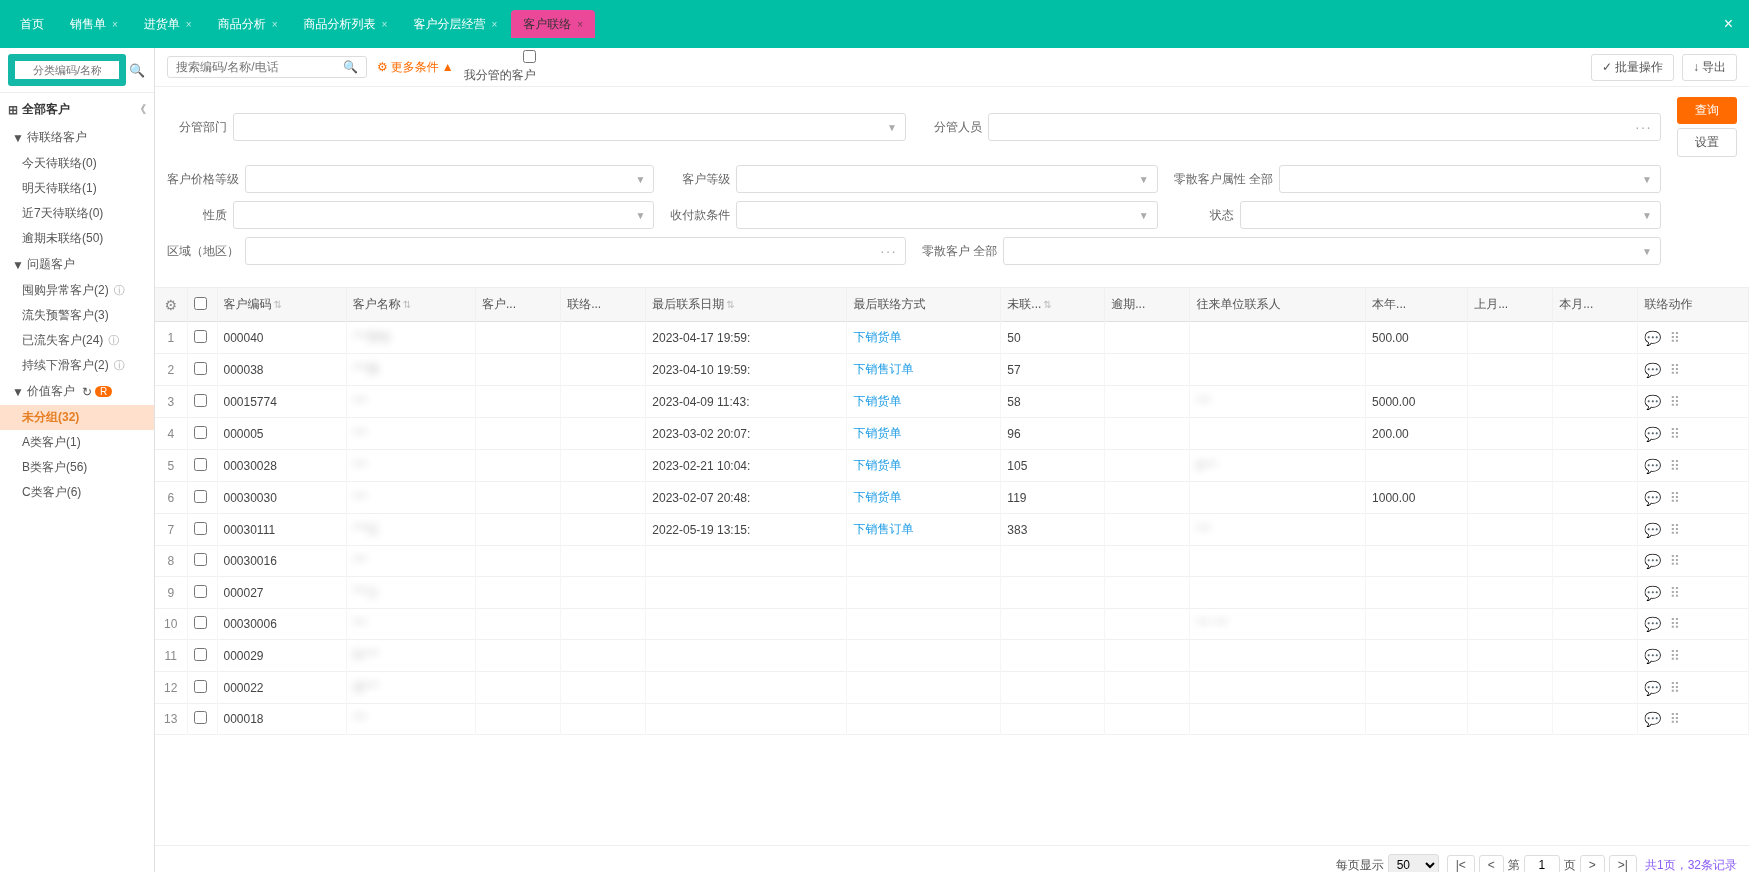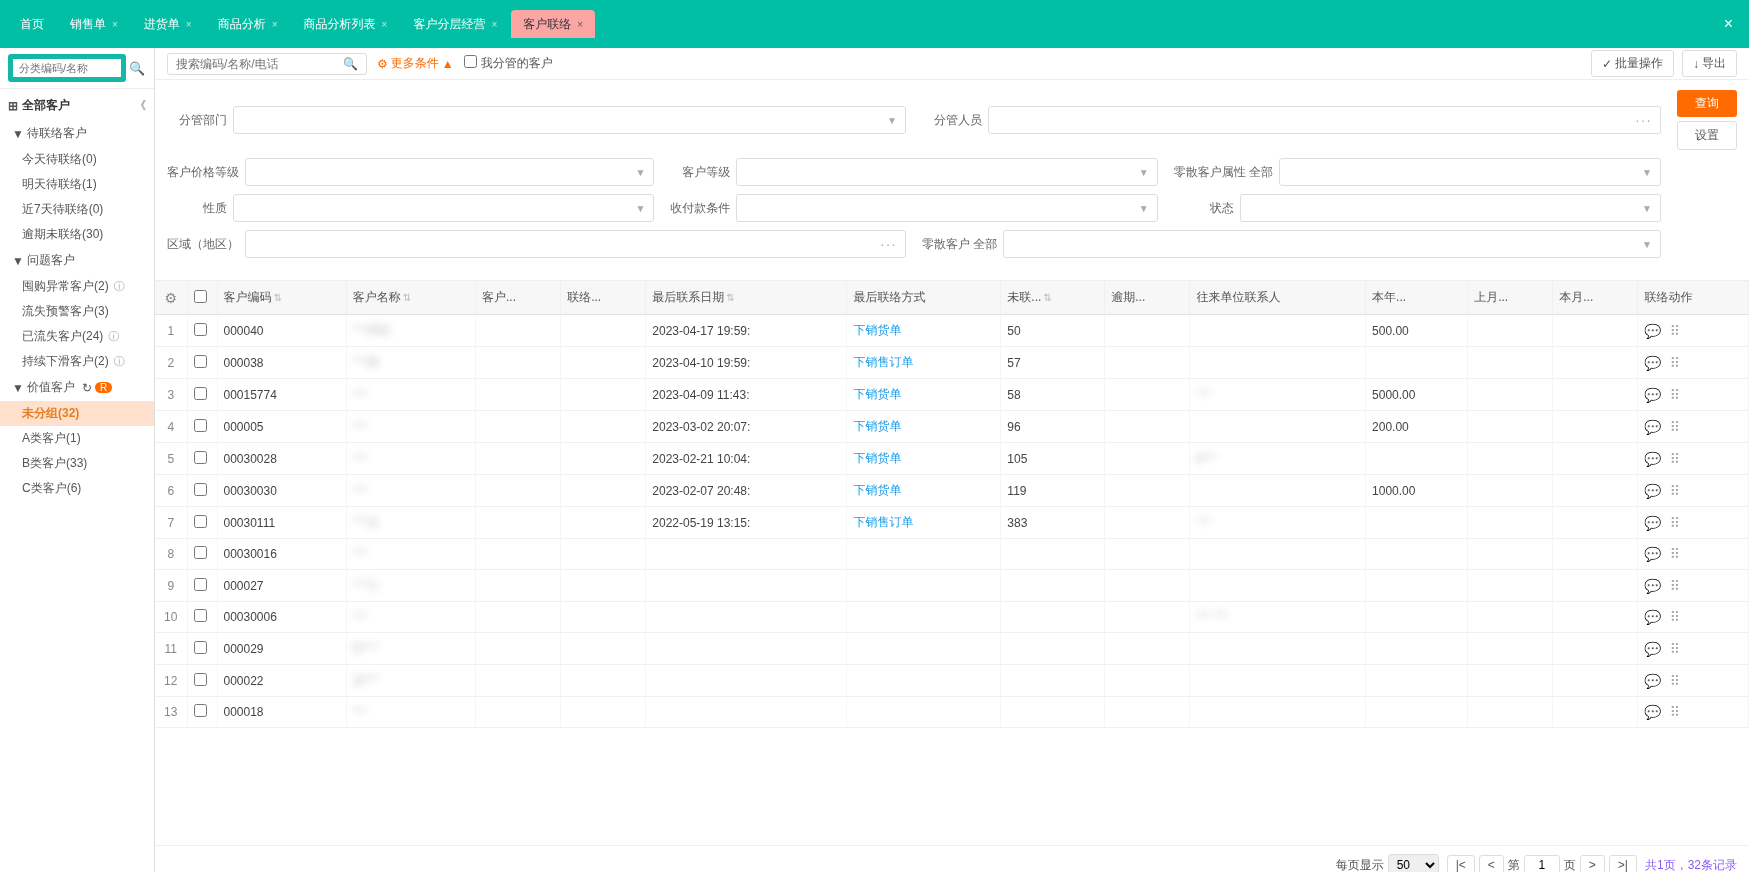--- a/index.html
+++ b/index.html
@@ -20,21 +20,21 @@
       padding: 0 12px;
       height: 28px;
       border-radius: 4px 4px 0 0;
       color: #fff;
       cursor: pointer;
       font-size: 13px;
       gap: 4px;
       white-space: nowrap;
     }
     .nav-tab.home { background: transparent; }
-    .nav-tab.active { background: #fca5a5; color: #333; }
+    .nav-tab.active { background: #ec4899; color: #333; }
     .nav-tab .close-x { font-size: 10px; opacity: 0.7; margin-left: 2px; }
     .top-nav-close {
       margin-left: auto;
       color: #fff;
       cursor: pointer;
       font-size: 16px;
       padding: 0 8px;
     }
 
     
@@ -55,23 +55,23 @@
       flex-shrink: 0;
     }
     .sidebar-search {
       display: flex;
       align-items: center;
       padding: 6px 8px;
       border-bottom: 1px solid #eee;
       gap: 4px;
     }
     .sidebar-search input {
-      border: 5px solid #14b8a6;
+      border: 7px solid #14b8a6;
       border-radius: 3px;
-      padding: 3px 6px;
+      padding: 3px 18px;
       font-size: 11px;
       width: 100%;
       outline: none;
       color: #999;
     }
     .sidebar-search .search-icon { color: #aaa; font-size: 13px; cursor: pointer; }
 
     .sidebar-section {
       padding: 0;
     }
@@ -139,25 +139,26 @@
     .filter-more {
       display: flex;
       align-items: center;
       color: #ff6b00;
       cursor: pointer;
       gap: 3px;
       font-size: 12px;
     }
     .filter-mine {
       display: flex;
-      align-items: flex-start;
+      align-items: flex-end;
       gap: 4px;
       color: #555;
       font-size: 12px;
       cursor: pointer;
+      flex-direction: column;
     }
     .filter-mine input[type="checkbox"] { cursor: pointer; }
     .filter-right-btns {
       margin-left: auto;
       display: flex;
       align-items: center;
       gap: 8px;
     }
     .btn-batch {
       display: flex;
@@ -423,21 +424,21 @@
       <div class="sidebar-item">
         <span>今天待联络(0)</span>
       </div>
       <div class="sidebar-item">
         <span>明天待联络(1)</span>
       </div>
       <div class="sidebar-item">
         <span>近7天待联络(0)</span>
       </div>
       <div class="sidebar-item">
-        <span>逾期未联络(30)</span>
+        <span>逾期未联络(50)</span>
       </div>
     </div>
 
     <div class="sidebar-section">
       <div class="sidebar-group-header">
         <span>▼</span>
         <span>问题客户</span>
       </div>
       <div class="sidebar-item">
         <span>囤购异常客户(2)</span>
@@ -463,21 +464,21 @@
         <span style="margin-left:4px;">↻</span>
         <span class="tag-orange">R</span>
       </div>
       <div class="sidebar-item active">
         <span>未分组(32)</span>
       </div>
       <div class="sidebar-item">
         <span>A类客户(1)</span>
       </div>
       <div class="sidebar-item">
-        <span>B类客户(33)</span>
+        <span>B类客户(56)</span>
       </div>
       <div class="sidebar-item">
         <span>C类客户(6)</span>
       </div>
     </div>
   </div>
 
   <div class="content-area">
 
     <div class="filter-bar">

